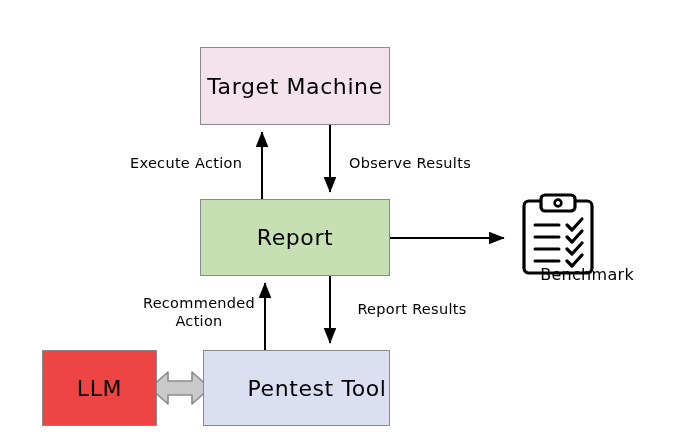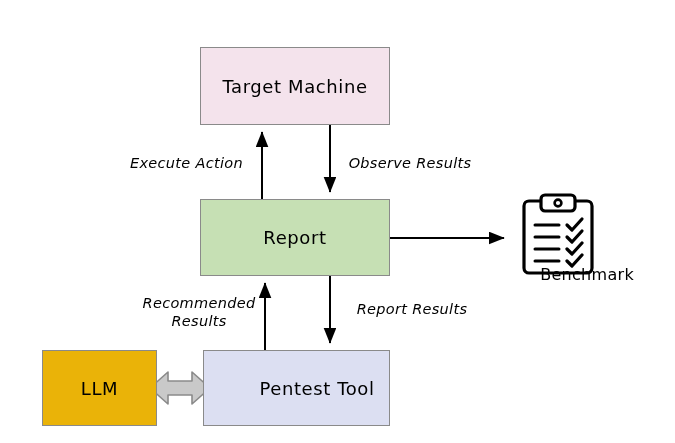--- a/index.html
+++ b/index.html
@@ -22,21 +22,21 @@
   }
   .node {
     position: absolute;
     box-sizing: border-box;
     border: 1px solid #8a8a8a;
     display: flex;
     align-items: center;
     justify-content: center;
     color: #000000;
     font-family: "DejaVu Sans", sans-serif;
-    font-size: 18px;
+    font-size: 22px;
     letter-spacing: 0.6px;
     white-space: nowrap;
   }
   #node-target-machine {
     left: 200px; top: 47px;
     width: 190px; height: 78px;
     background: #f4e3ec;
   }
   #node-human {
     left: 200px; top: 199px;
@@ -45,32 +45,31 @@
   }
   #node-pentest-tool {
     left: 203px; top: 350px;
     width: 187px; height: 76px;
     background: #dcdff2;
     padding-left: 41px;
   }
   #node-llm {
     left: 42px; top: 350px;
     width: 115px; height: 76px;
-    background: #eab308;
+    background: #ef4444;
   }
   .edge-label {
     position: absolute;
     color: #000000;
     font-family: "DejaVu Sans", sans-serif;
     font-size: 14.5px;
     letter-spacing: 0.3px;
     line-height: 1.25;
     text-align: center;
     white-space: pre-line;
-    font-style: italic;
   }
   #label-execute-action {
     left: 130px; top: 154px;
     width: 130px;
     text-align: left;
   }
   #label-observe-results {
     left: 335px; top: 154px;
     width: 150px;
     text-align: center;
@@ -166,16 +165,16 @@
   <span>Pentest Tool</span>
 </div>
 
 <div class="node" id="node-llm">
   <span>LLM</span>
 </div>
 
 <div class="edge-label" id="label-execute-action">Execute Action</div>
 <div class="edge-label" id="label-observe-results">Observe Results</div>
 <div class="edge-label" id="label-recommended-action">Recommended
-Results</div>
+Action</div>
 <div class="edge-label" id="label-report-results">Report Results</div>
 
 <div id="label-benchmark">Benchmark</div>
 
 </body></html>

